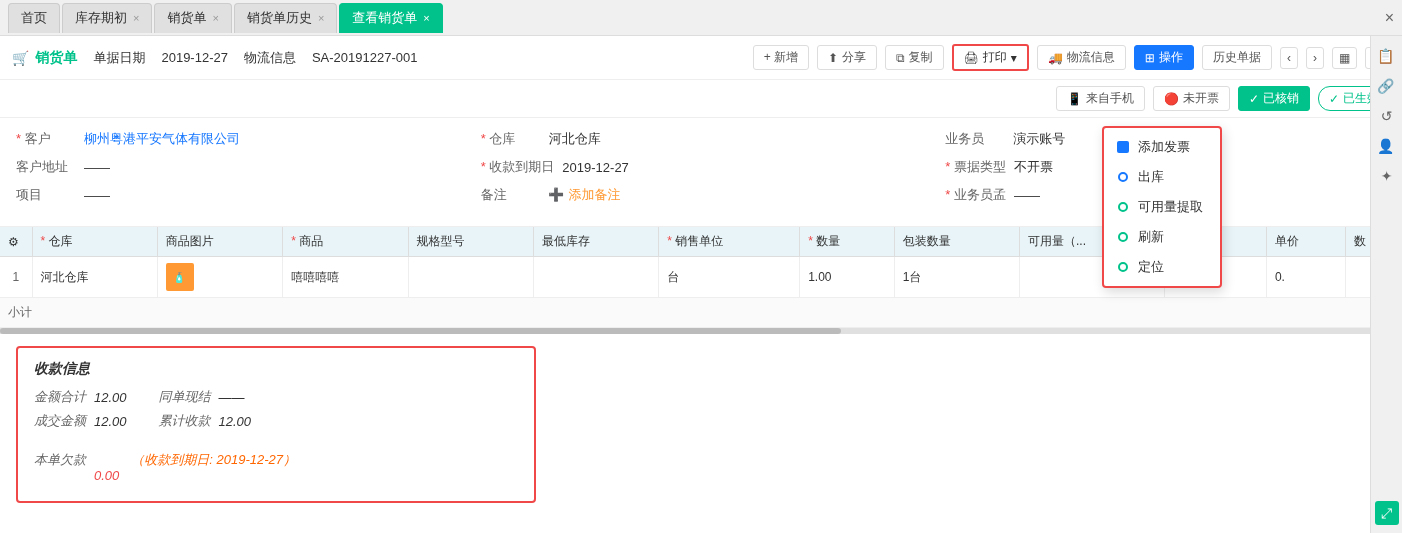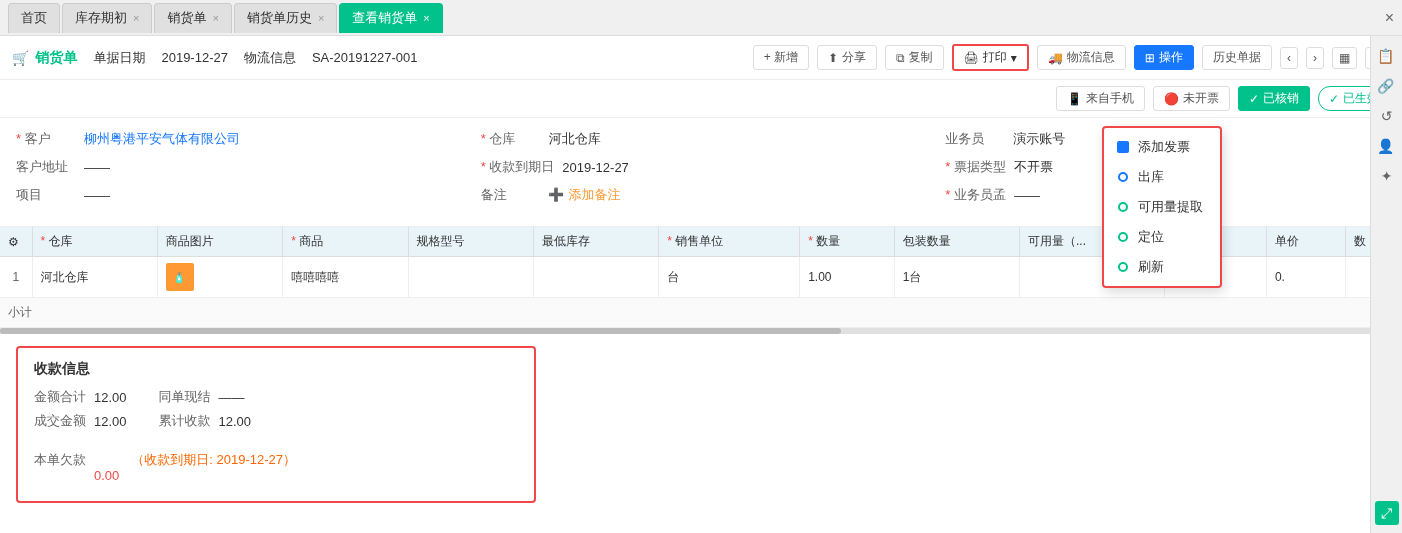--- a/index.html
+++ b/index.html
@@ -93,21 +93,21 @@
     
     .product-img {
       width: 28px; height: 28px; background: #ff9933;
       display: inline-flex; align-items: center; justify-content: center;
       color: #fff; font-size: 10px; border-radius: 2px;
     }
 
     
     .payment-section {
       border: 2px solid #f04848; border-radius: 4px;
-      margin: 12px 16px; padding: 12px 16px; max-width: 520px;
+      margin: 12px 16px; padding: 12px 16px; max-width: 520px; font-style: italic;
     }
     .payment-title { font-weight: bold; margin-bottom: 10px; font-size: 14px; }
     .payment-row { display: flex; gap: 32px; margin-bottom: 6px; }
     .payment-item { display: flex; align-items: center; gap: 8px; }
     .payment-label { color: #666; }
     .payment-value { color: #333; }
     .payment-value.red { color: #f04848; margin-top: 32px; }
     .payment-value.orange { color: #ff6600; }
 
     
@@ -390,27 +390,27 @@
       <div class="dropdown-item">
         <div class="dropdown-icon">
           <div class="icon-circle-teal"></div>
         </div>
         <span>可用量提取</span>
       </div>
       <div class="dropdown-item">
         <div class="dropdown-icon">
           <div class="icon-circle-teal"></div>
         </div>
-        <span>定位</span>
+        <span>刷新</span>
       </div>
       <div class="dropdown-item">
         <div class="dropdown-icon">
           <div class="icon-circle-teal"></div>
         </div>
-        <span>刷新</span>
+        <span>定位</span>
       </div>
     </div>
 
     <div class="right-sidebar">
       <div class="sidebar-icon">📋</div>
       <div class="sidebar-icon">🔗</div>
       <div class="sidebar-icon">↺</div>
       <div class="sidebar-icon">👤</div>
       <div class="sidebar-icon">✦</div>
       <div class="sidebar-icon active" style="margin-top:auto; margin-bottom:8px;">⤢</div>

